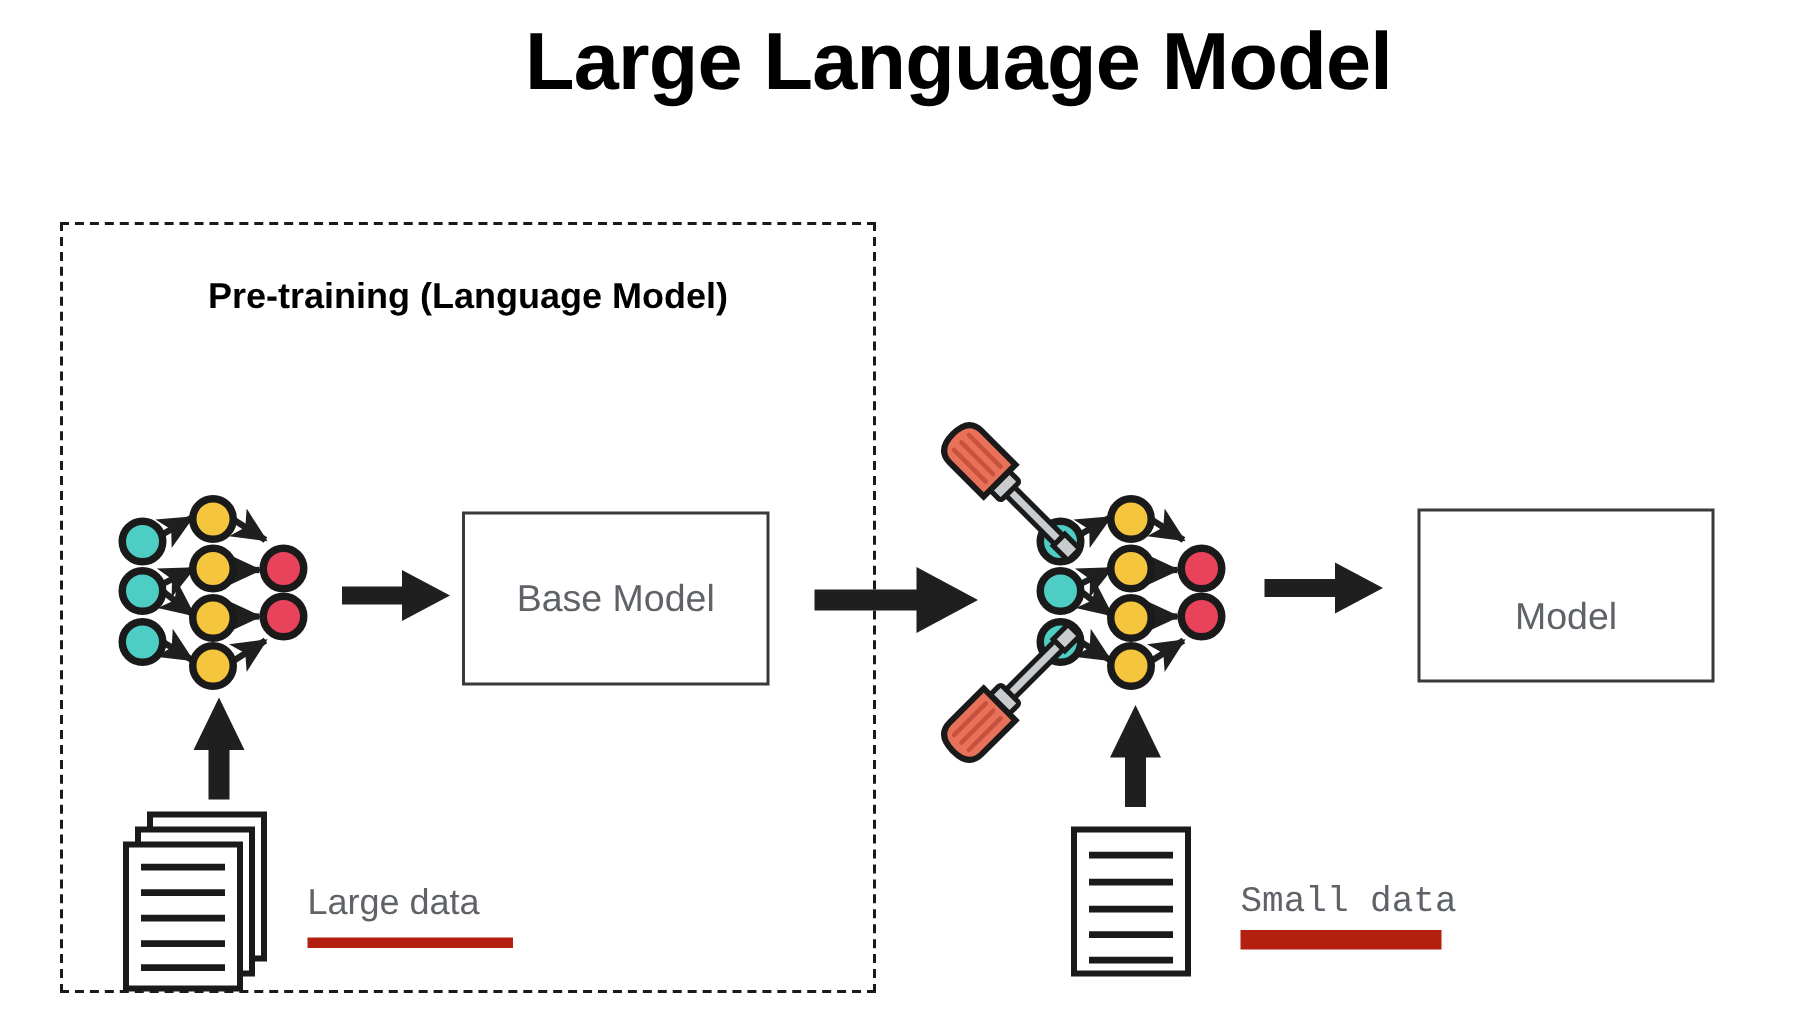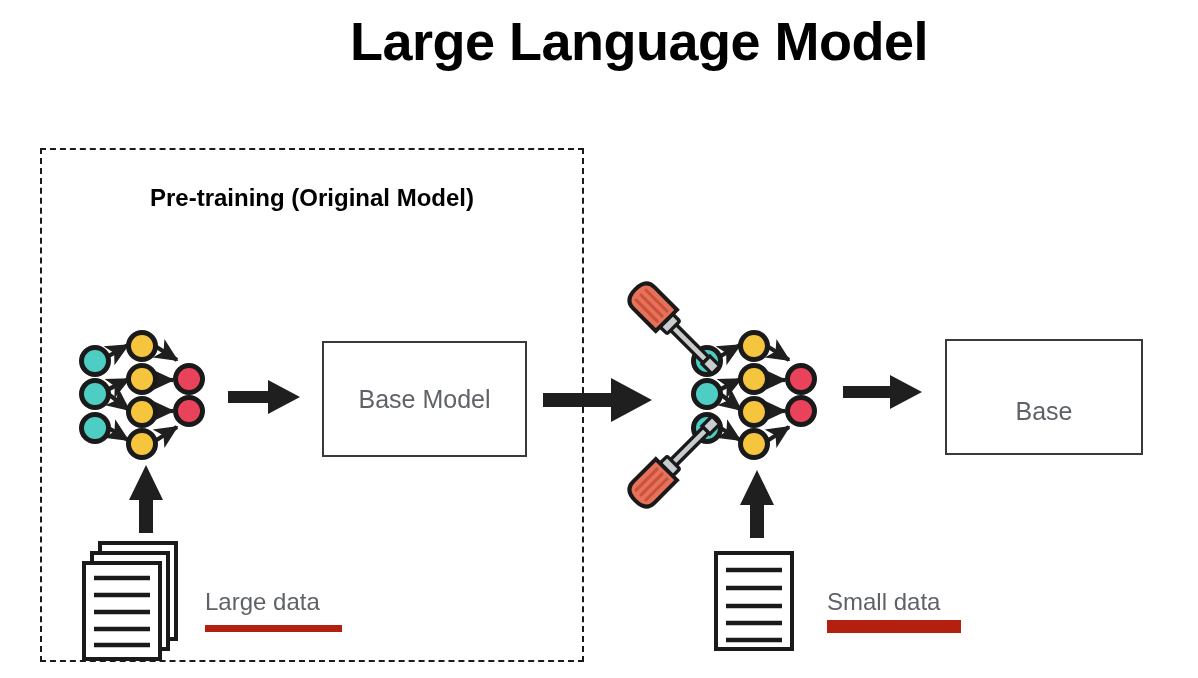--- a/index.html
+++ b/index.html
@@ -32,59 +32,59 @@
     font-family:"Liberation Sans",sans-serif;
   }
 
   
   .model-box{
     position:absolute;border:2px solid #3a3a3a;background:#fff;
     display:flex;align-items:center;justify-content:center;
     text-align:center;color:#5f6368;font-size:25px;line-height:1.15;
     font-family:"Liberation Sans",sans-serif;
   }
-  #base-model-box{left:322px;top:341px;width:201px;height:112px;}
+  #base-model-box{left:308px;top:341px;width:201px;height:112px;}
   #fine-tuned-model-box{left:945px;top:339px;width:194px;height:112px;}
 
   
   .data-label{
     position:absolute;color:#5f6368;font-size:24px;white-space:nowrap;
     font-family:"Liberation Sans",sans-serif;
   }
   .data-underline{position:absolute;background:#b32010;}
 
   #large-data-label{left:205px;top:588px;}
   #large-data-underline{left:205px;top:625px;width:137px;height:7px;}
-  #small-data-label{left:827px;top:588px;}
+  #small-data-label{left:827px;top:588px;font-family:Liberation Mono, monospace;}
   #small-data-underline{left:827px;top:620px;width:134px;height:13px;}
 
   
   .svg-layer{position:absolute;left:0;top:0;width:1198px;height:678px;
              pointer-events:none;overflow:visible;}
 </style>
 </head>
 <body>
 
 <div id="stage">
 
   <div class="page-title">Large Language Model</div>
 
   <div class="panel" id="panel-pretraining">
-    <div class="panel-title">Pre-training (Original Model)</div>
+    <div class="panel-title">Pre-training (Language Model)</div>
   </div>
 
 
   <div class="model-box" id="base-model-box">
     <span>Base Model</span>
   </div>
 
   <div class="model-box" id="fine-tuned-model-box">
     <span>
       <br>
-      <span>Base</span>
+      <span>Model</span>
     </span>
   </div>
 
   <div class="data-label" id="large-data-label">Large data</div>
   <div class="data-underline" id="large-data-underline"></div>
 
   <div class="data-label" id="small-data-label">Small data</div>
   <div class="data-underline" id="small-data-underline"></div>
 
   <svg class="svg-layer" viewBox="0 0 1198 678" xmlns="http://www.w3.org/2000/svg">

